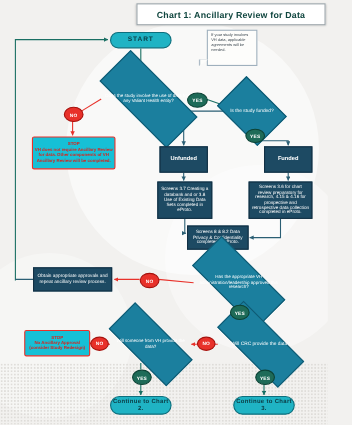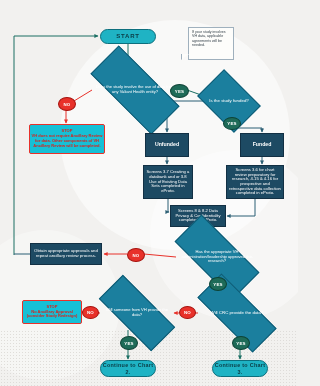--- a/index.html
+++ b/index.html
@@ -196,20 +196,23 @@
       <path d="M82,312 L83,312" stroke="#e8312a" marker-end="url(#ar-r)"></path>
 
       <path d="M128,330 L128,336" stroke="#1a6f63"></path>
       <path d="M128,348 L128,359" stroke="#1a6f63" marker-end="url(#ar-t)"></path>
 
       <path d="M240,330 L240,336" stroke="#1a6f63"></path>
       <path d="M240,348 L240,359" stroke="#1a6f63" marker-end="url(#ar-t)"></path>
     </g>
   </svg>
 
+  <div id="title-bar">
+    <span class="t">Chart 1:  Ancillary Review for Data</span>
+  </div>
 
   <div id="note">
     <span class="txt">If your study involves VH data, applicable agreements will be needed.</span>
   </div>
 
   <div class="node term" id="n-start">
     <span class="txt">START</span>
   </div>
 
   <div class="diamond" id="d-q1">

